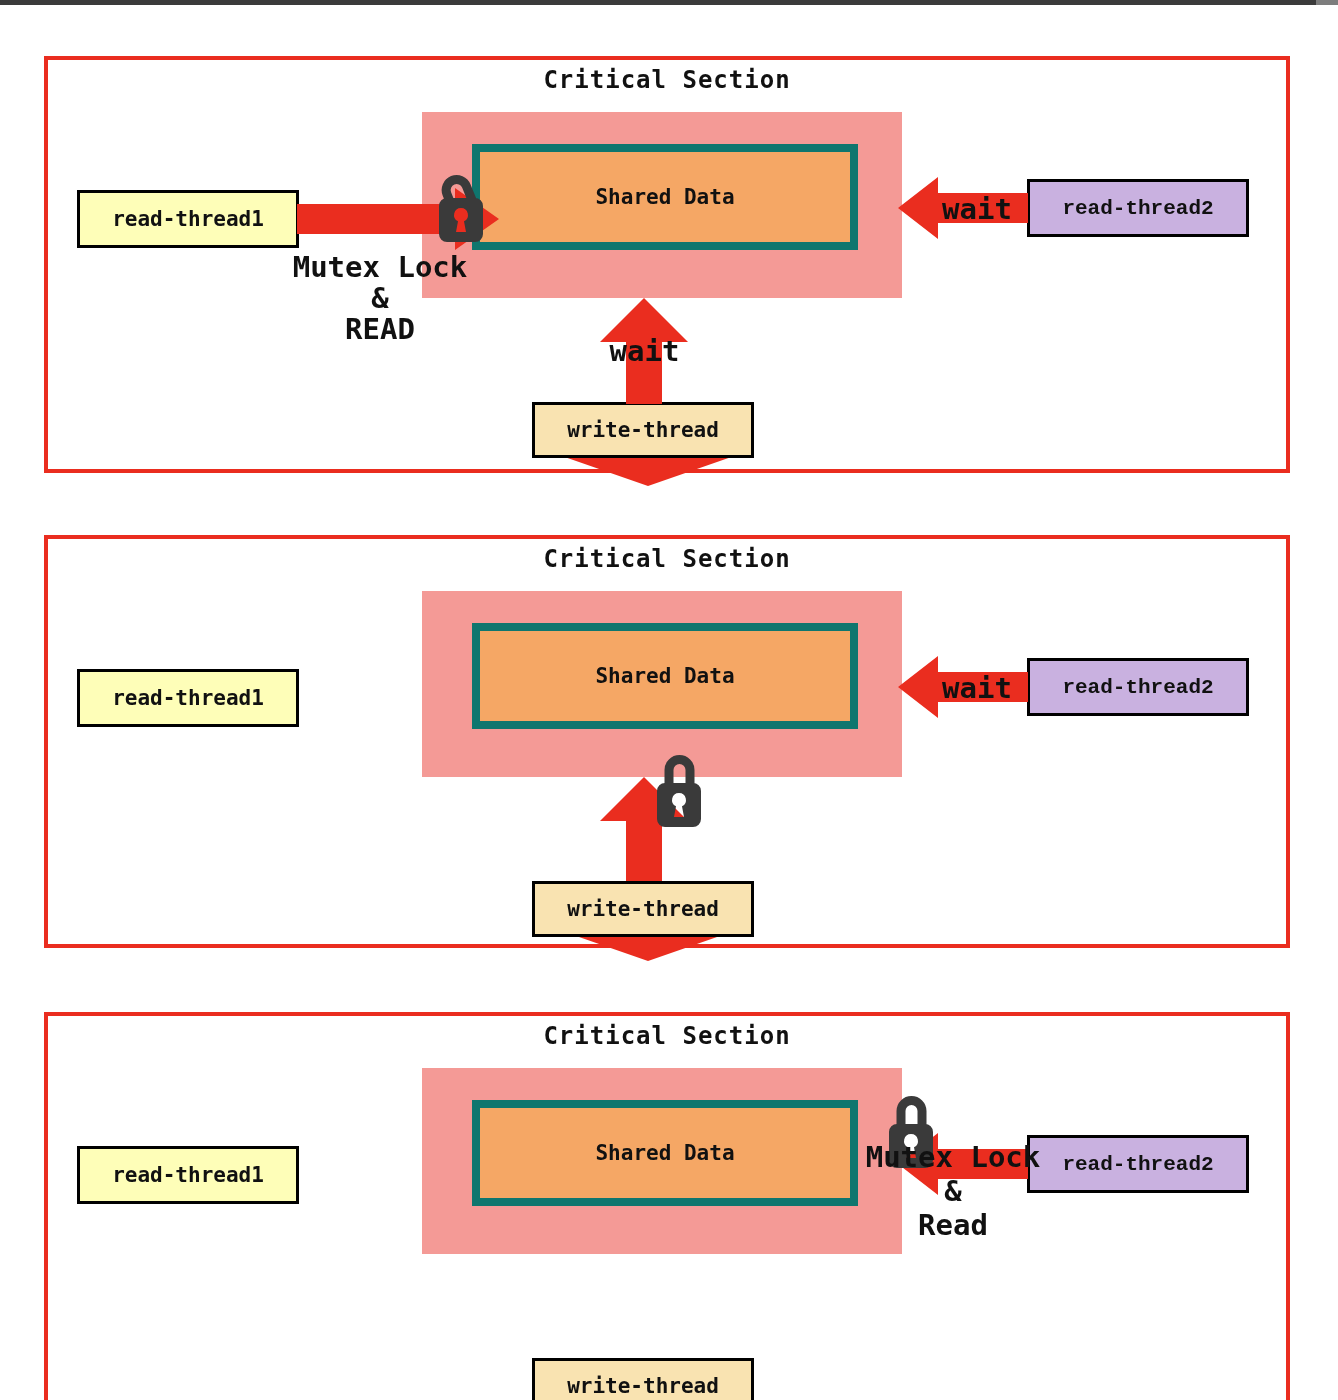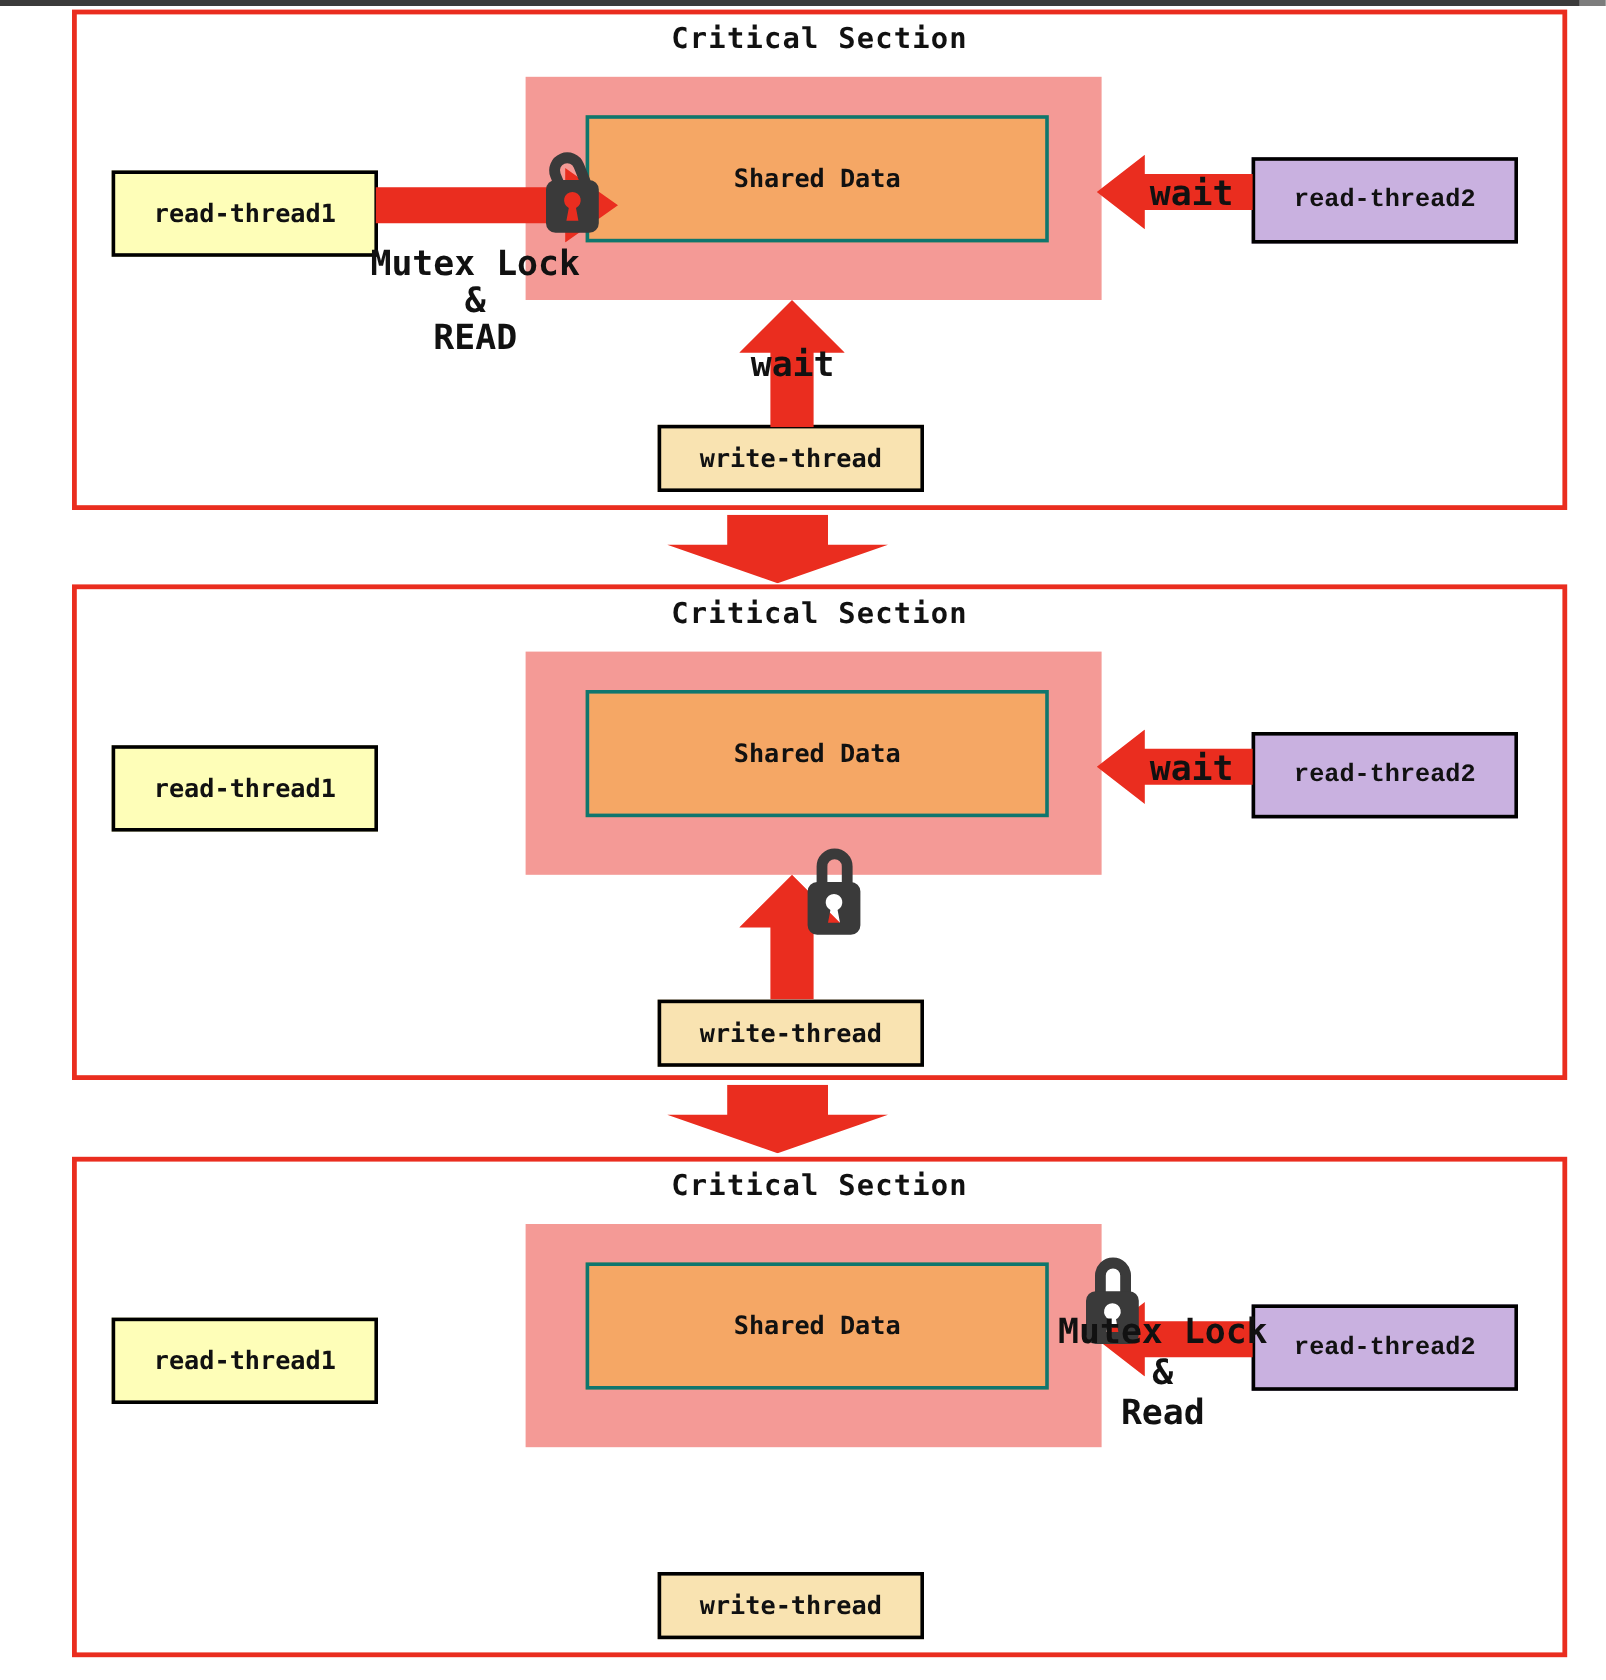--- a/index.html
+++ b/index.html
@@ -5,32 +5,32 @@
   :root{
     --red:#EA2D1F; --pink:#F49A96; --orange:#F5A765; --yellow:#FEFEB8;
     --tan:#F9E3B1; --purple:#C9B1E0; --lock:#3A3A3A; --ink:#111111; --strip:#3B3B3B;
   }
   *{margin:0;padding:0;box-sizing:border-box;}
   body{background:#ffffff;font-family:"DejaVu Sans Mono","Liberation Mono",monospace;color:var(--ink);}
   #canvas{position:relative;width:1338px;height:1400px;background:#ffffff;overflow:hidden;}
   .top-strip{position:absolute;left:0;top:0;width:1338px;height:5px;background:var(--strip);}
   .top-strip .light{position:absolute;right:0;top:0;width:22px;height:5px;background:#7d7d7d;}
 
-  .panel{position:absolute;left:60px;width:1246px;border:4px solid var(--red);background:transparent;}
+  .panel{position:absolute;left:44px;width:1246px;border:4px solid var(--red);background:transparent;margin-top:48px;}
   .panel.p1{top:8px;height:417px;}
   .panel.p2{top:487px;height:413px;}
   .panel.p3{top:964px;height:417px;}
 
   .title{position:absolute;left:0;right:0;top:6px;text-align:center;font-size:24px;font-weight:bold;letter-spacing:1px;}
 
   .pink-region{position:absolute;left:374px;top:52px;width:480px;height:186px;background:var(--pink);z-index:1;}
   .shared-box{position:absolute;left:424px;top:84px;width:386px;height:106px;background:var(--orange);
-    border:3px solid #0f766e;z-index:2;display:flex;align-items:center;justify-content:center;
+    border:8px solid #0f766e;z-index:2;display:flex;align-items:center;justify-content:center;
     font-size:21px;font-weight:bold;}
-  .tbox{position:absolute;width:222px;height:72px;border:3px solid #000;display:flex;align-items:center;
+  .tbox{position:absolute;width:222px;height:58px;border:3px solid #000;display:flex;align-items:center;
     justify-content:center;font-size:21px;font-weight:bold;z-index:3;}
   .rt1{left:29px;top:130px;background:var(--yellow);}
   .rt2{left:979px;top:119px;background:var(--purple);font-family:Liberation Mono, monospace;}
   .wt{left:484px;top:342px;height:56px;background:var(--tan);}
 
   svg.arrow{position:absolute;z-index:3;display:block;}
   .arr-read1{left:249px;top:128px;}
   .arr-read2{left:850px;top:117px;}
   .arr-up{left:552px;top:238px;}
   .flow-arrow{position:absolute;left:556px;width:184px;height:57px;z-index:1;}

